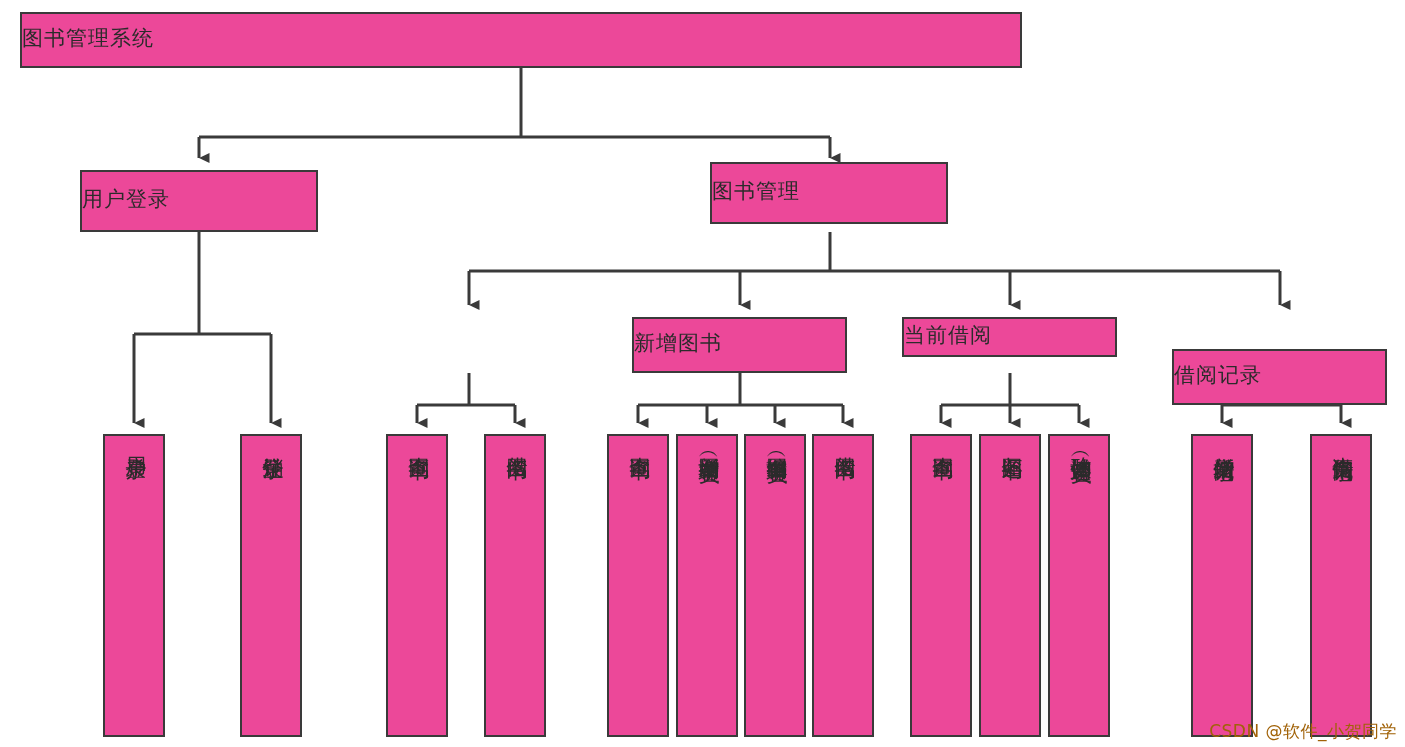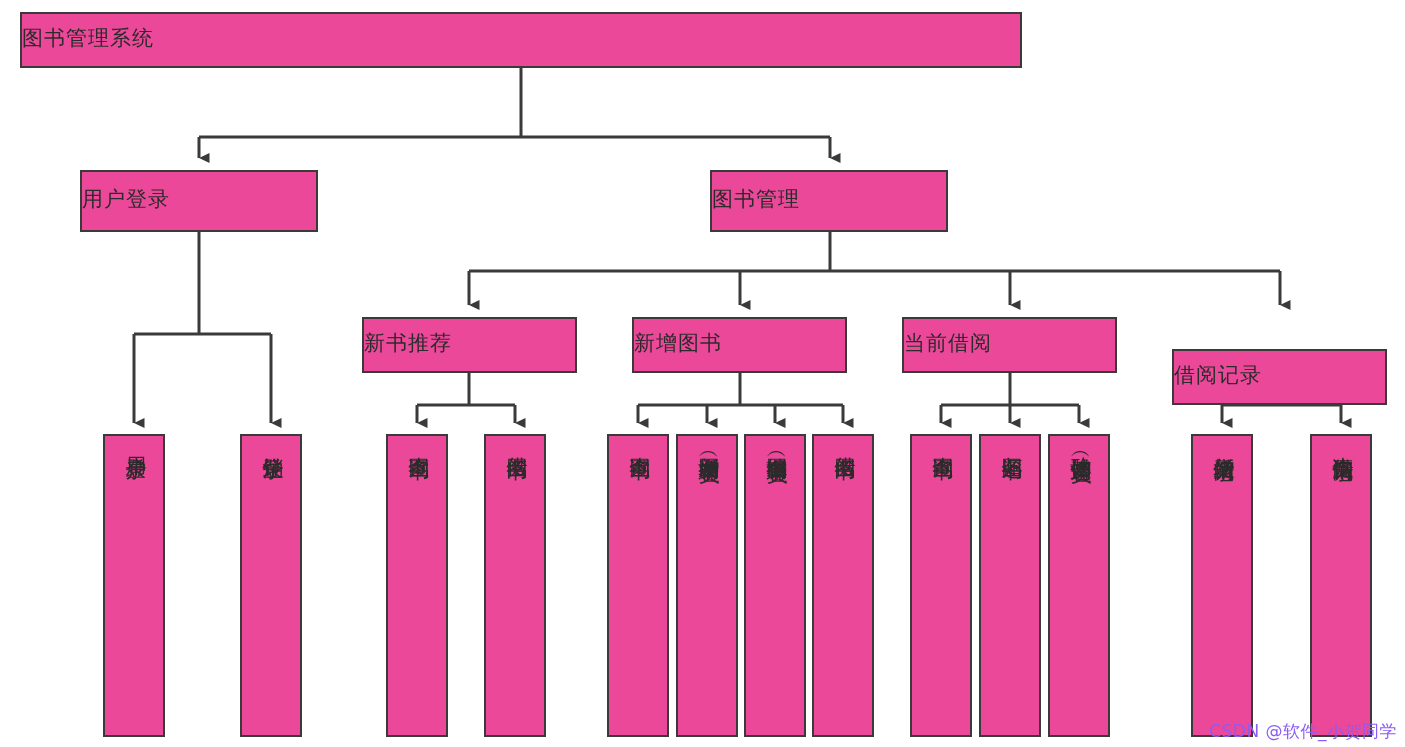--- a/index.html
+++ b/index.html
@@ -58,21 +58,21 @@
     max-height: 292px;
   }
   .title-node {
     font-size: 22px;
   }
   .watermark {
     position: absolute;
     right: 8px;
     bottom: 4px;
     font-size: 17px;
-    color: #8b5cf6;
+    color: #a16207;
     letter-spacing: 0.5px;
     white-space: nowrap;
     z-index: 5;
   }
 </style>
 </head>
 <body>
 
 <div id="canvas">
 
@@ -126,31 +126,28 @@
     </g>
   </svg>
 
   <div class="node horiz title-node" style="left:20px; top:12px; width:1002px; height:56px;">
     <span>图书管理系统</span>
   </div>
 
   <div class="node horiz" style="left:80px; top:170px; width:238px; height:62px;">
     <span>用户登录</span>
   </div>
-  <div class="node horiz" style="left:710px; top:170px; width:238px; height:62px;">
+  <div class="node horiz" style="left:710px; top:162px; width:238px; height:62px;">
     <span>图书管理</span>
   </div>
 
-  <div class="node horiz" style="left:362px; top:317px; width:215px; height:56px;">
-    <span>新书推荐</span>
-  </div>
   <div class="node horiz" style="left:632px; top:317px; width:215px; height:56px;">
     <span>新增图书</span>
   </div>
-  <div class="node horiz" style="left:902px; top:317px; width:215px; height:56px;">
+  <div class="node horiz" style="left:902px; top:317px; width:215px; height:40px;">
     <span>当前借阅</span>
   </div>
   <div class="node horiz" style="left:1172px; top:317px; width:215px; height:56px;margin-top:32px;">
     <span>借阅记录</span>
   </div>
 
   <div class="node vert" style="left:103px; top:434px; width:62px; height:303px;">
     <span class="vtext">用户登录</span>
   </div>
   <div class="node vert" style="left:240px; top:434px; width:62px; height:303px;">

